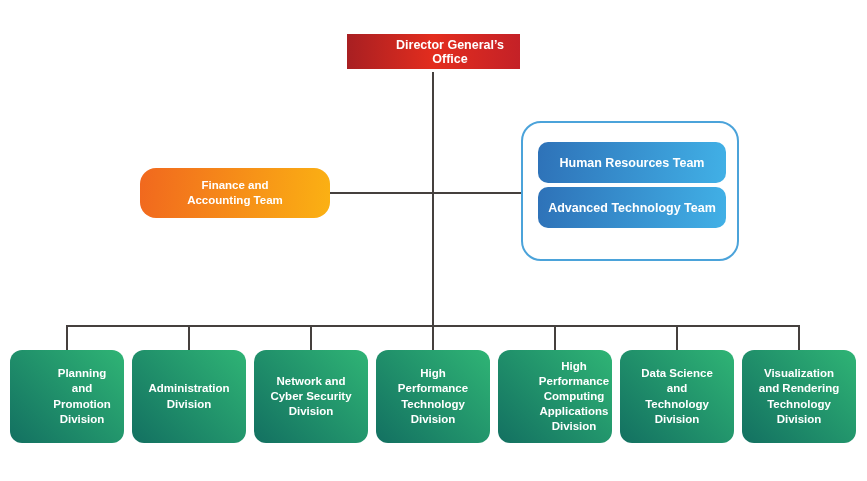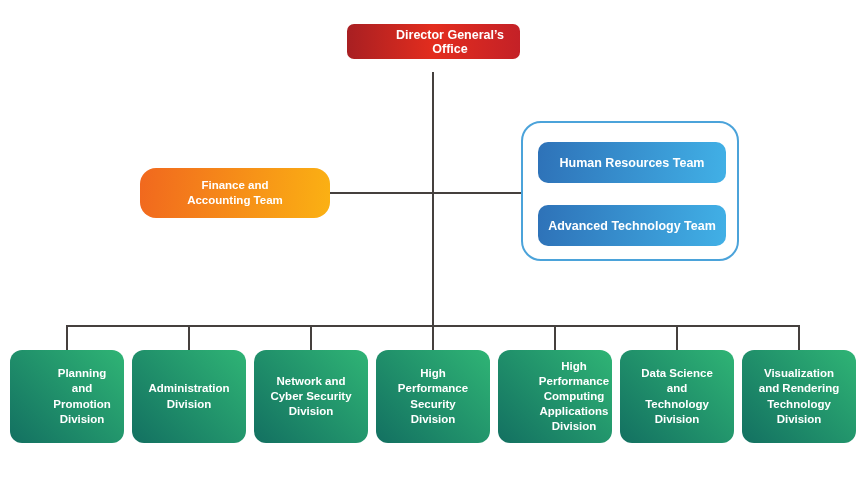--- a/index.html
+++ b/index.html
@@ -11,21 +11,21 @@
   .node{
     position:absolute;display:flex;align-items:center;justify-content:center;
     color:#ffffff;font-weight:bold;text-align:center;box-sizing:border-box;
   }
   
   .line{position:absolute;background:#45403e;z-index:1;}
   .vline{width:2px;}
   .hline{height:2px;}
   
   .root{
-    left:347px;top:24px;width:173px;height:35px;border-radius:7px;
+    left:347px;top:34px;width:173px;height:35px;border-radius:0;
     background:linear-gradient(90deg,#a81f22 0%,#e32d1e 50%,#c42127 100%);
     font-size:12.5px;z-index:2;padding-left:33px;
   }
   
   .finance{
     left:140px;top:168px;width:190px;height:50px;border-radius:16px;
     background:linear-gradient(95deg,#f1681e 0%,#fbb113 100%);
     font-size:11.5px;line-height:1.3;z-index:2;
   }
   
@@ -33,21 +33,21 @@
     position:absolute;left:521px;top:121px;width:218px;height:140px;
     border:2px solid #4ba3da;border-radius:20px;background:#ffffff;
     box-sizing:border-box;z-index:2;
   }
   .team{
     position:absolute;left:15px;width:188px;height:41px;border-radius:10px;
     background:linear-gradient(95deg,#2e72b8 0%,#41b0e6 100%);
     font-size:12.5px;z-index:3;justify-content:center;
   }
   .team.t0{top:19px;}
-  .team.t1{top:82px;}
+  .team.t1{top:64px;}
   
   .division{
     top:350px;width:114px;height:93px;border-radius:12px;
     background:linear-gradient(45deg,#137061 0%,#2fb475 100%);
     font-size:11.5px;line-height:1.32;padding:4px 6px;z-index:2;
   }
   .division.d0{left:10px;padding-left:36px;}
   .division.d1{left:132px;}
   .division.d2{left:254px;}
   .division.d3{left:376px;}
@@ -91,21 +91,21 @@
   <div class="node division d0">
     <span>Planning and Promotion Division</span>
   </div>
   <div class="node division d1">
     <span>Administration Division</span>
   </div>
   <div class="node division d2">
     <span>Network and Cyber Security Division</span>
   </div>
   <div class="node division d3">
-    <span style="max-width:90px;">High Performance Security Division</span>
+    <span style="max-width:90px;">High Performance Technology Division</span>
   </div>
   <div class="node division d4">
     <span style="max-width:90px;">High Performance Computing Applications Division</span>
   </div>
   <div class="node division d5">
     <span style="max-width:84px;">Data Science and Technology Division</span>
   </div>
   <div class="node division d6">
     <span style="max-width:88px;">Visualization and Rendering Technology Division</span>
   </div>

